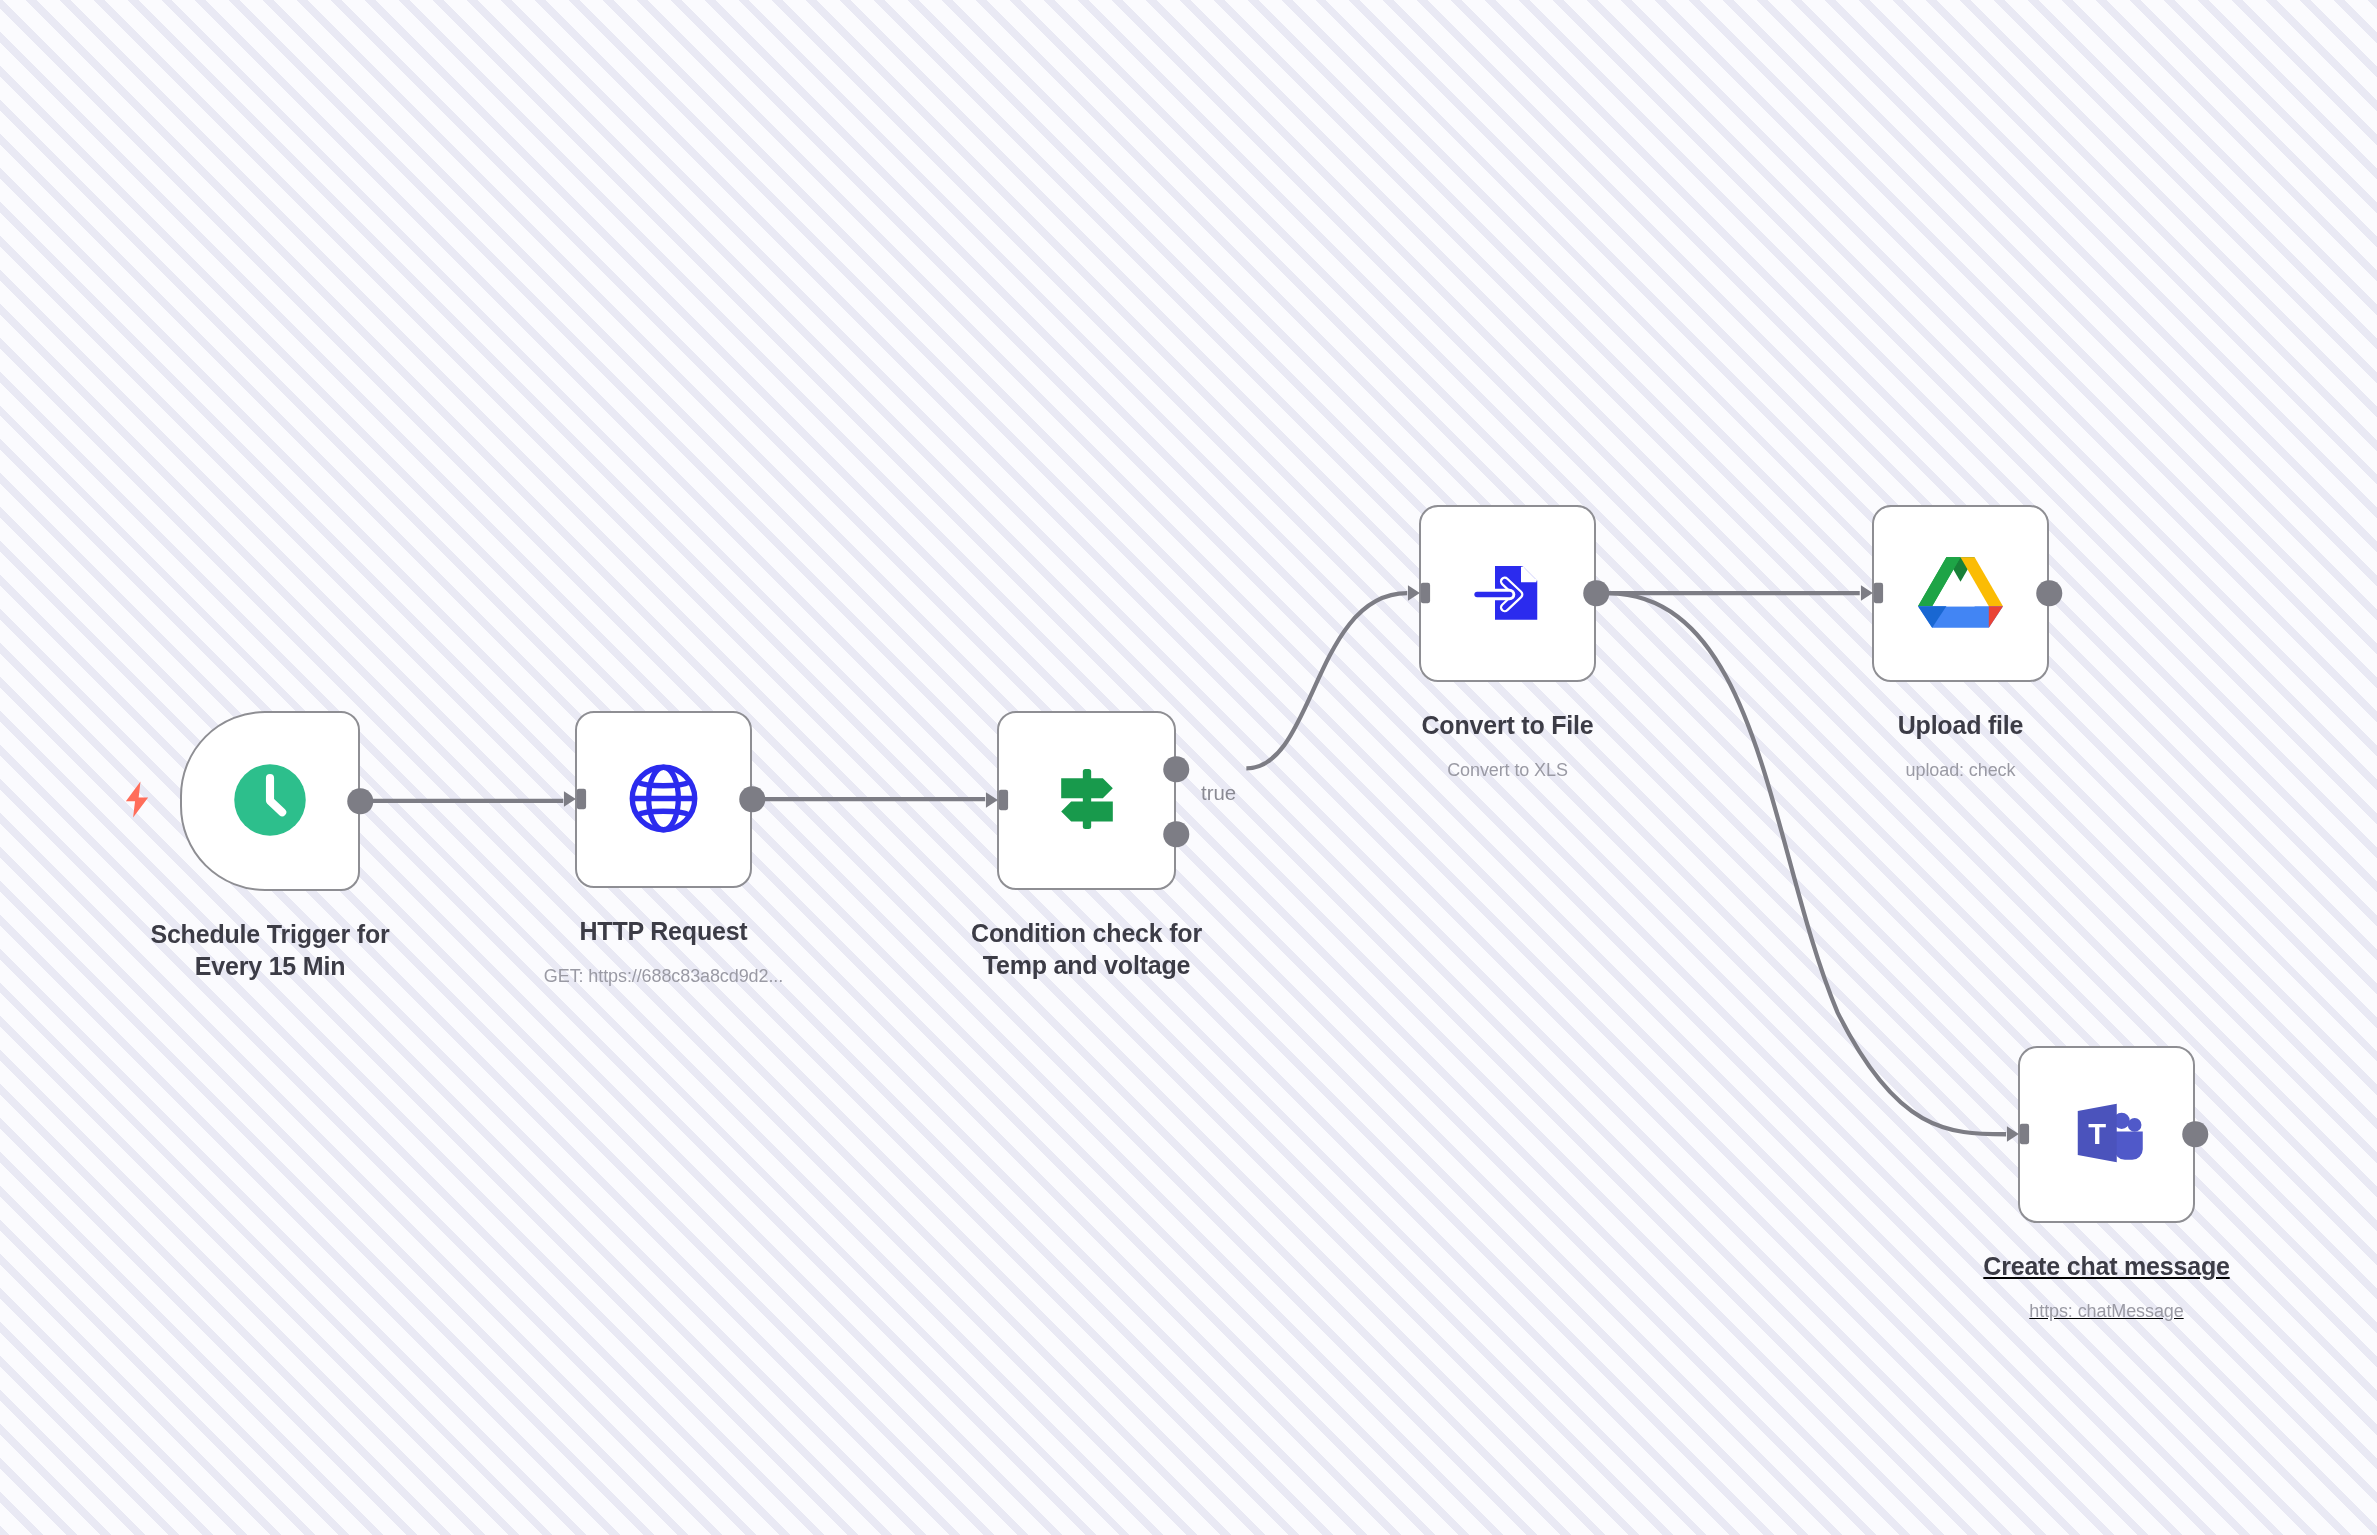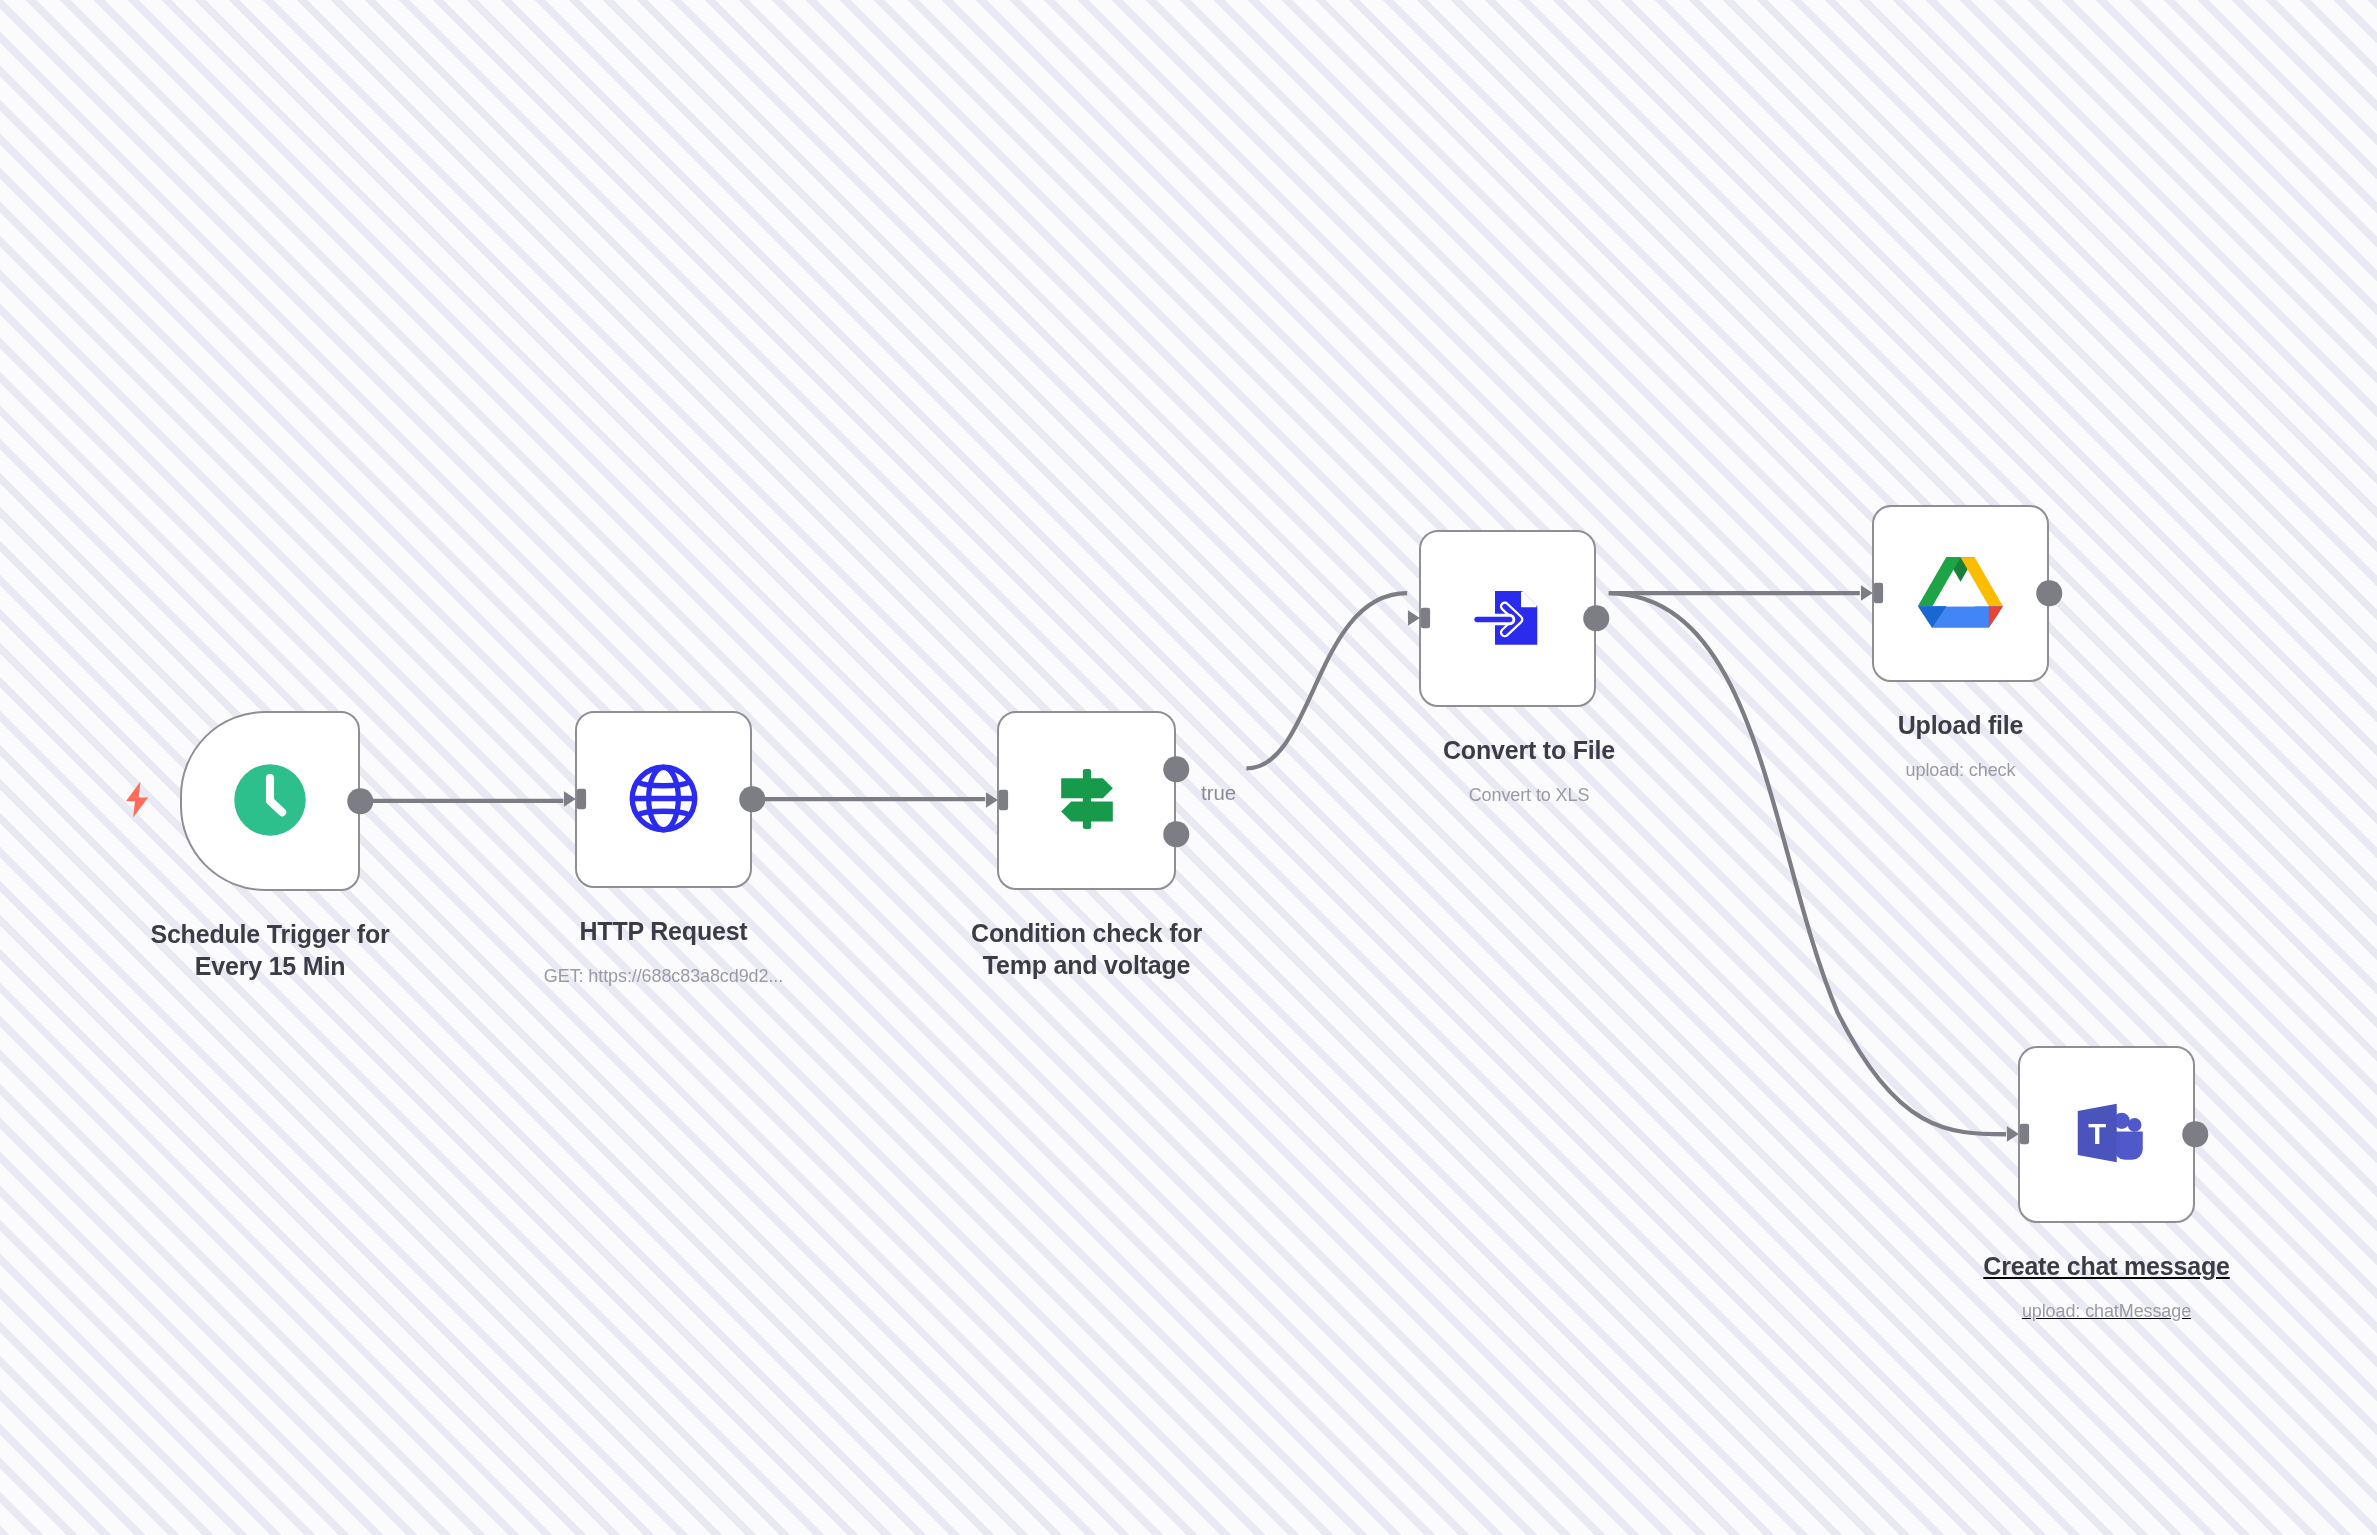--- a/index.html
+++ b/index.html
@@ -194,21 +194,21 @@
     </span>
     <span class="port-out" style="left:179px; top:58px;"></span>
     <span class="port-label" style="left:204px; top:58px;margin-top:24px;">true</span>
     <span class="port-out" style="left:179px; top:123px;"></span>
     <div class="node-caption" style="top:191px;">
       <div class="node-title">Condition check for
 Temp and voltage</div>
     </div>
   </div>
 
-  <div class="node" style="left:1419px; top:530px; width:177px; height:177px;padding-left:43px;">
+  <div class="node" style="left:1419px; top:505px; width:177px; height:177px;">
     <div class="node-box" style="width:177px; height:177px;">
       <span class="node-icon">
         <svg width="78" height="78" viewBox="0 0 48 48" xmlns="http://www.w3.org/2000/svg">
           <path d="M16 8 L33 8 L42 17 L42 41 L16 41 Z" fill="#2b2bee"></path>
           <path d="M33 8 L33 17 L42 17 Z" fill="#ffffff"></path>
           <path d="M33 8.5 L33 17 L41.5 17" fill="none" stroke="#ffffff" stroke-width="2"></path>
           <path d="M20 24.5 L27.5 24.5" fill="none" stroke="#ffffff" stroke-width="0"></path>
           <g>
             <path d="M22 17.5 L30.5 25.5 L22 33.5" fill="none" stroke="#ffffff" stroke-width="6" stroke-linecap="round" stroke-linejoin="round"></path>
             <path d="M22 17.5 L30.5 25.5 L22 33.5" fill="none" stroke="#2b2bee" stroke-width="3.2" stroke-linecap="round" stroke-linejoin="round"></path>
@@ -274,18 +274,18 @@
     </div>
     <span class="port-in" style="left:0px; top:88px;">
       <svg width="29" height="29" viewBox="0 0 34 34" xmlns="http://www.w3.org/2000/svg">
         <path d="M4 8 L18 17 L4 26 Z" fill="#7d7d85"></path>
         <rect x="19" y="5" width="11" height="24" rx="2.5" fill="#7d7d85"></rect>
       </svg>
     </span>
     <span class="port-out" style="left:177px; top:88px;"></span>
     <div class="node-caption" style="top:189px;text-decoration:underline;">
       <div class="node-title">Create chat message</div>
-      <div class="node-subtitle">upload: chatMessage</div>
+      <div class="node-subtitle">https: chatMessage</div>
     </div>
   </div>
 
 </div>
 
 
 </body></html>

